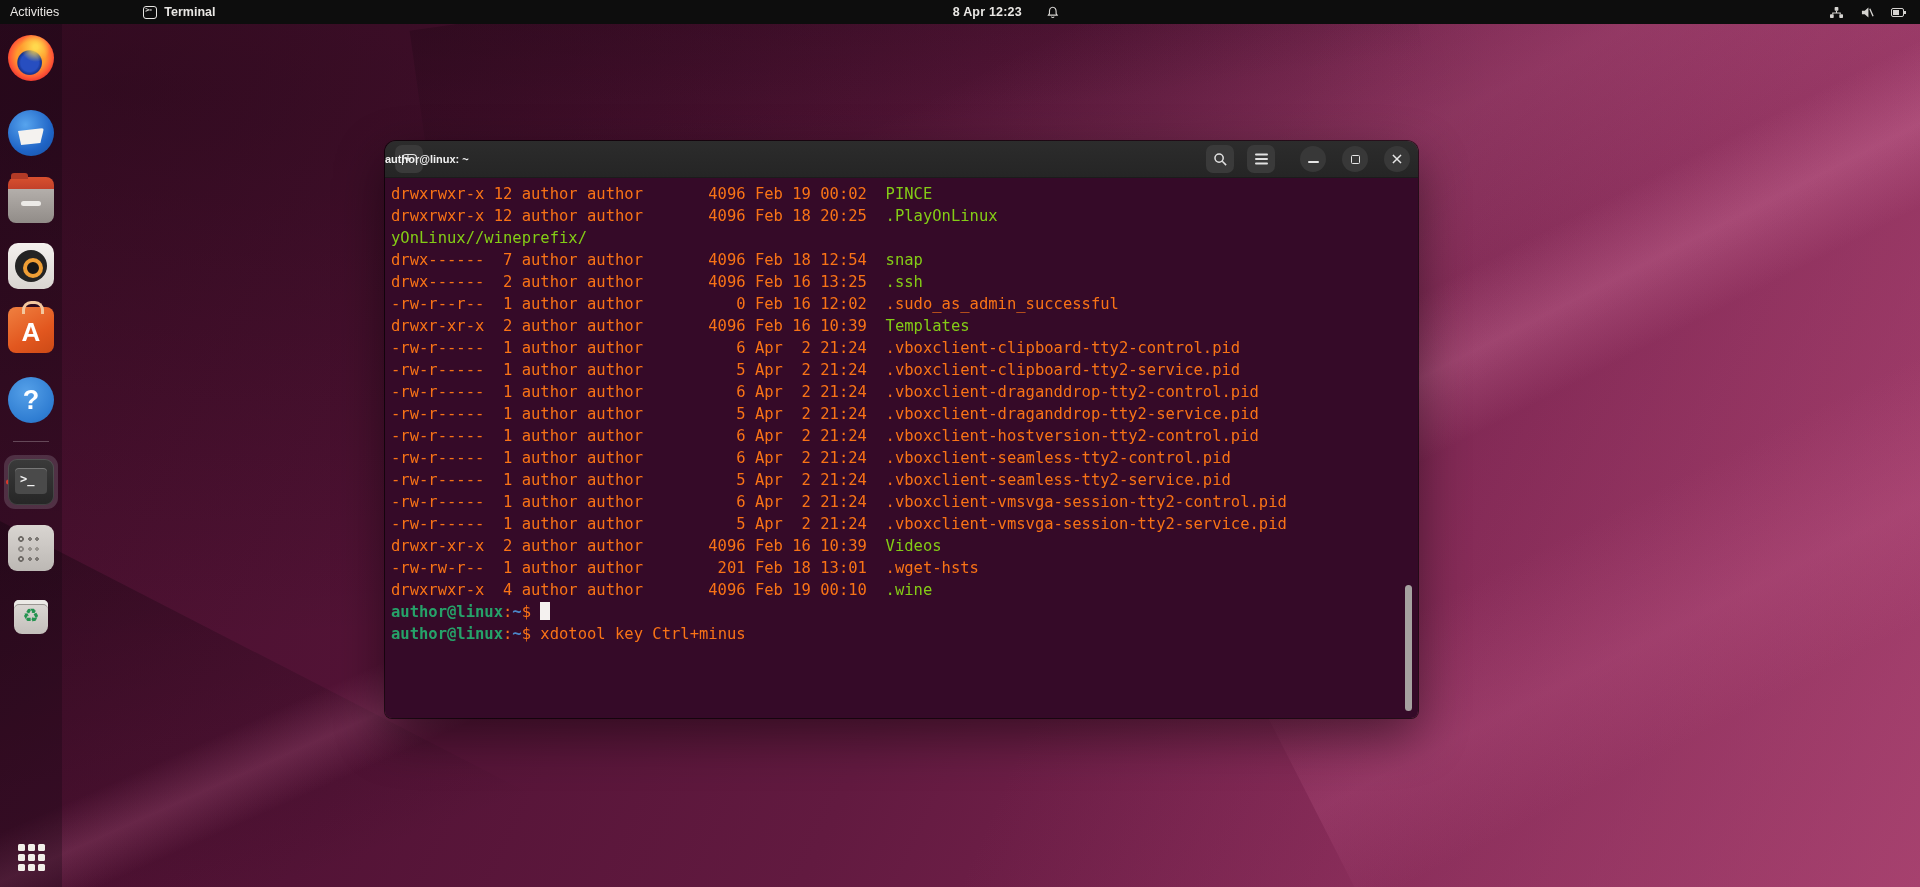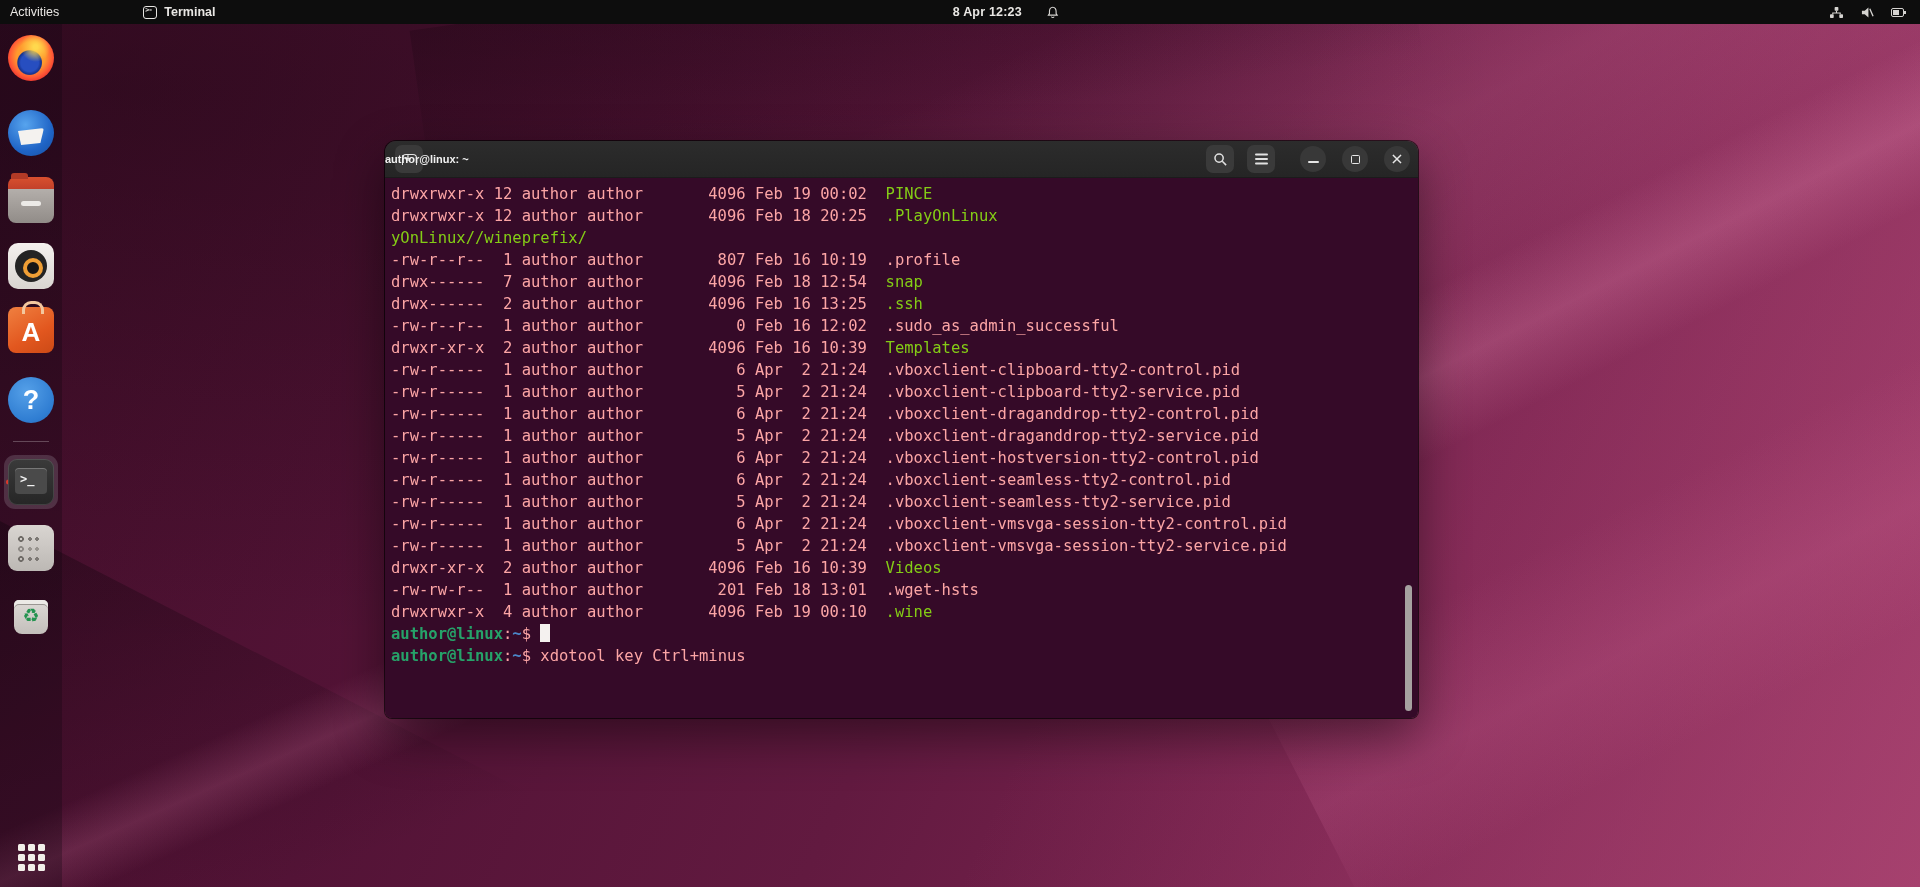--- a/index.html
+++ b/index.html
@@ -144,21 +144,21 @@
                 box-shadow:0 -4.5px 0 #e2e2e2, 0 4.5px 0 #e2e2e2; }
   .circ-btn { width:26px; height:26px; border-radius:50%; background:#383838; display:flex;
               align-items:center; justify-content:center; margin-left:16px; color:#e6e6e6; }
   .min-glyph { width:11px; height:2px; background:#e6e6e6; border-radius:1px; margin-top:6px; }
   .max-glyph { width:9px; height:9px; border:1.6px solid #e6e6e6; border-radius:1.5px; }
   .close-glyph { font-size:16px; line-height:1; font-family:"DejaVu Sans", sans-serif; margin-top:-1px; }
 
   .terminal-body { position:relative; height:540px; background:#350a28; border-radius:0 0 7px 7px;
                    padding:5px 6px 0 6px; overflow:hidden; }
   .tline { font:15.5px "DejaVu Sans Mono", monospace; line-height:22px; white-space:pre; color:#f4f1ef; }
-  .c-w { color:#fca5a5; }
+  .c-w { color:#f97316; }
   .c-d { color:#84cc16; font-weight:400; }
   .c-l { color:#4a9ed9; font-weight:700; }
   .c-g { color:#26a269; font-weight:700; }
   .c-t { color:#4b87c9; font-weight:700; }
   .cursor { display:inline-block; width:9.4px; height:18px; background:#f4f1ef;
             vertical-align:-3px; }
   .scroll-thumb { position:absolute; right:6px; top:407px; width:7px; height:126px;
                   border-radius:4px; background:#a6a1a0; }
 </style>
 </head>
@@ -270,21 +270,20 @@
         <div class="circ-btn">
           <span class="close-glyph">×</span>
         </div>
       </div>
     </div>
     <div class="terminal-body">
       <div id="terminal-output">
           <div class="tline"><span class="c-w">drwxrwxr-x 12 author author       4096 Feb 19 00:02  </span><span class="c-d">PINCE</span></div>
           <div class="tline"><span class="c-w">drwxrwxr-x 12 author author       4096 Feb 18 20:25  </span><span class="c-d">.PlayOnLinux</span></div>
           <div class="tline"><span class="c-d">yOnLinux//wineprefix/</span></div>
-          <div class="tline"><span class="c-w">-rw-r--r--  1 author author        807 Feb 16 10:19  .profile</span></div>
           <div class="tline"><span class="c-w">drwx------  7 author author       4096 Feb 18 12:54  </span><span class="c-d">snap</span></div>
           <div class="tline"><span class="c-w">drwx------  2 author author       4096 Feb 16 13:25  </span><span class="c-d">.ssh</span></div>
           <div class="tline"><span class="c-w">-rw-r--r--  1 author author          0 Feb 16 12:02  .sudo_as_admin_successful</span></div>
           <div class="tline"><span class="c-w">drwxr-xr-x  2 author author       4096 Feb 16 10:39  </span><span class="c-d">Templates</span></div>
           <div class="tline"><span class="c-w">-rw-r-----  1 author author          6 Apr  2 21:24  .vboxclient-clipboard-tty2-control.pid</span></div>
           <div class="tline"><span class="c-w">-rw-r-----  1 author author          5 Apr  2 21:24  .vboxclient-clipboard-tty2-service.pid</span></div>
           <div class="tline"><span class="c-w">-rw-r-----  1 author author          6 Apr  2 21:24  .vboxclient-draganddrop-tty2-control.pid</span></div>
           <div class="tline"><span class="c-w">-rw-r-----  1 author author          5 Apr  2 21:24  .vboxclient-draganddrop-tty2-service.pid</span></div>
           <div class="tline"><span class="c-w">-rw-r-----  1 author author          6 Apr  2 21:24  .vboxclient-hostversion-tty2-control.pid</span></div>
           <div class="tline"><span class="c-w">-rw-r-----  1 author author          6 Apr  2 21:24  .vboxclient-seamless-tty2-control.pid</span></div>

